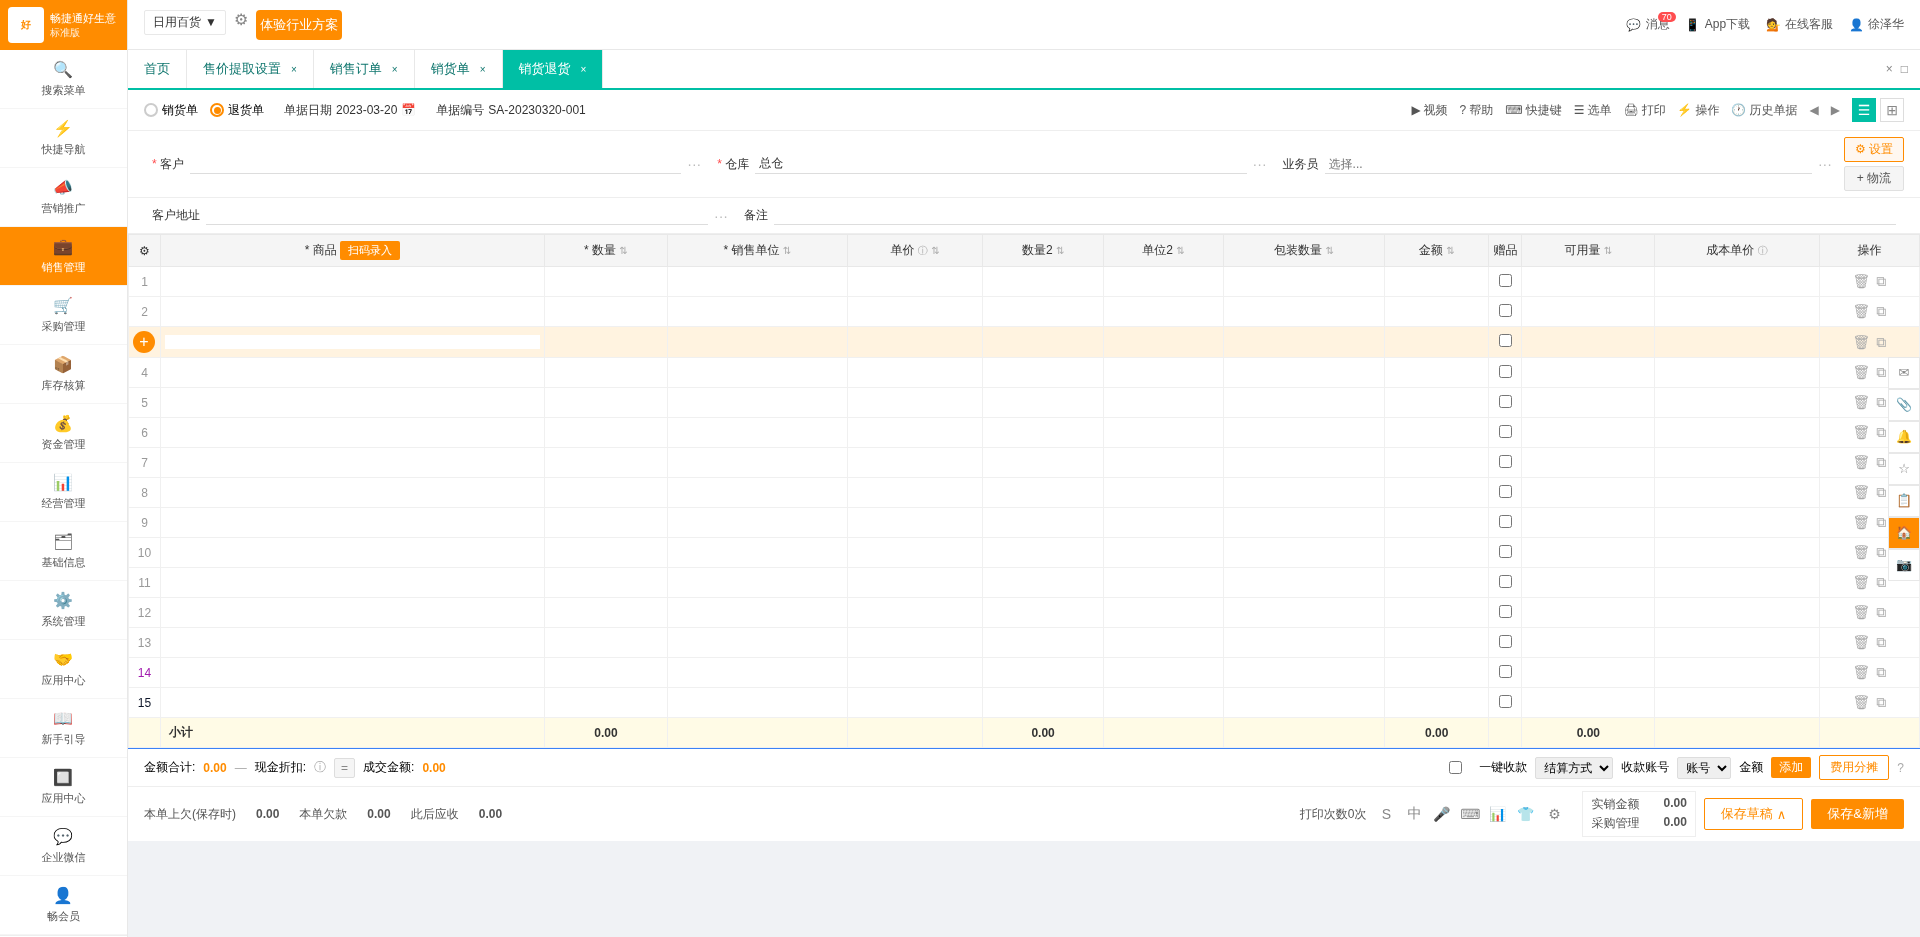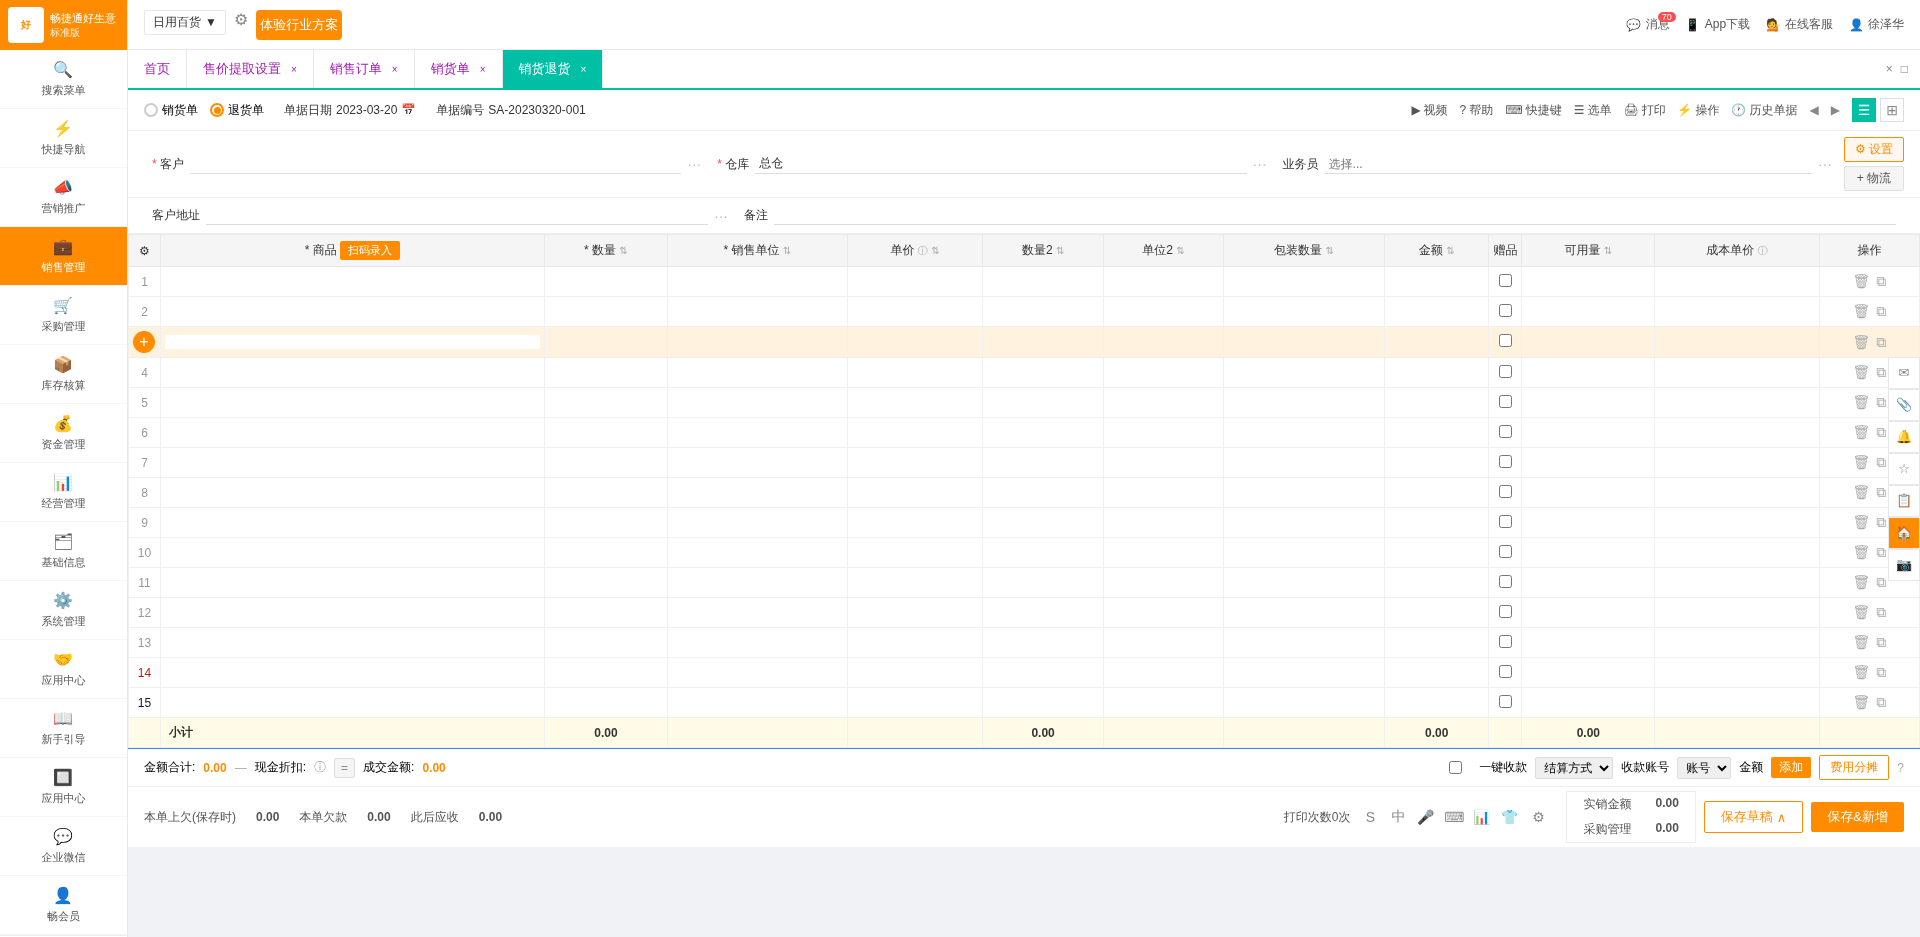--- a/index.html
+++ b/index.html
@@ -22,21 +22,21 @@
     .topbar { height: 50px; background: #fff; display: flex; align-items: center; padding: 0 16px; border-bottom: 1px solid #e8e8e8; gap: 12px; }
     .topbar-left { display: flex; align-items: flex-start; gap: 8px; flex: 1; }
     .topbar-right { display: flex; align-items: center; gap: 16px; font-size: 12px; color: #555; }
     .btn-trial { background: #ff8c00; color: #fff; border: none; padding: 6px 4px; border-radius: 4px; cursor: pointer; font-size: 13px; }
     .topbar-icon-group { display: flex; align-items: center; gap: 4px; cursor: pointer; position: relative; }
     .badge-red { background: #ff4d4f; color: #fff; font-size: 9px; border-radius: 8px; padding: 0 4px; position: absolute; top: -4px; right: -6px; }
     .gear-icon { font-size: 16px; color: #888; cursor: pointer; }
 
     
     .tabbar { height: 40px; background: #fff; display: flex; align-items: stretch; border-bottom: 2px solid #00bfa5; padding: 0 0; }
-    .tab { display: flex; align-items: center; padding: 0 16px; gap: 6px; cursor: pointer; font-size: 13px; color: #a21caf; border-right: 1px solid #e8e8e8; white-space: nowrap; }
+    .tab { display: flex; align-items: center; padding: 0 16px; gap: 6px; cursor: pointer; font-size: 13px; color: #0f766e; border-right: 1px solid #e8e8e8; white-space: nowrap; }
     .tab.active { background: #00bfa5; color: #fff; }
     .tab .close-x { font-size: 10px; color: inherit; cursor: pointer; margin-left: 4px; }
 
     
     .doc-header { display: flex; align-items: center; gap: 20px; padding: 8px 16px; background: #fff; border-bottom: 1px solid #eee; }
     .radio-group { display: flex; gap: 12px; align-items: center; }
     .radio-item { display: flex; align-items: center; gap: 4px; cursor: pointer; }
     .radio-circle { width: 14px; height: 14px; border-radius: 50%; border: 2px solid #ccc; display: inline-block; }
     .radio-circle.checked { border-color: #ff8c00; position: relative; }
     .radio-circle.checked::after { content: ''; width: 7px; height: 7px; background: #ff8c00; border-radius: 50%; position: absolute; top: 1.5px; left: 1.5px; }
@@ -602,21 +602,21 @@
             <td></td>
             <td></td>
             <td>
     <div class="action-icons">
       <span class="action-icon" title="删除">🗑</span>
       <span class="action-icon" title="复制">⧉</span>
     </div>
   </td>
           </tr>
           <tr>
-            <td style="color: #b91c1c;">14</td>
+            <td style="color: #a21caf;">14</td>
             <td></td>
             <td></td>
             <td></td>
             <td></td>
             <td></td>
             <td></td>
             <td></td>
             <td></td>
             <td><input type="checkbox" style=""></td>
             <td></td>
@@ -711,21 +711,21 @@
       <div class="toolbar-icons">
         <div class="toolbar-icon-btn" title="S">S</div>
         <div class="toolbar-icon-btn" title="中">中</div>
         <div class="toolbar-icon-btn">🎤</div>
         <div class="toolbar-icon-btn">⌨</div>
         <div class="toolbar-icon-btn">📊</div>
         <div class="toolbar-icon-btn">👕</div>
         <div class="toolbar-icon-btn">⚙</div>
       </div>
 
-      <div style="background:#fff;border:1px solid #eee;padding:4px 16px;display:flex;flex-direction:column;gap:8px;margin-left:8px;">
+      <div style="background:#fff;border:1px solid #eee;padding:4px 8px;display:flex;flex-direction:column;gap:2px;margin-left:8px;">
         <div style="display:flex;justify-content:space-between;gap:24px;font-size:12px;color:#555;">
           <span>实销金额</span>
           <span style="font-weight:bold;">0.00</span>
         </div>
         <div style="display:flex;justify-content:space-between;gap:24px;font-size:12px;color:#555;">
           <span>采购管理</span>
           <span style="font-weight:bold;">0.00</span>
         </div>
       </div>
 

